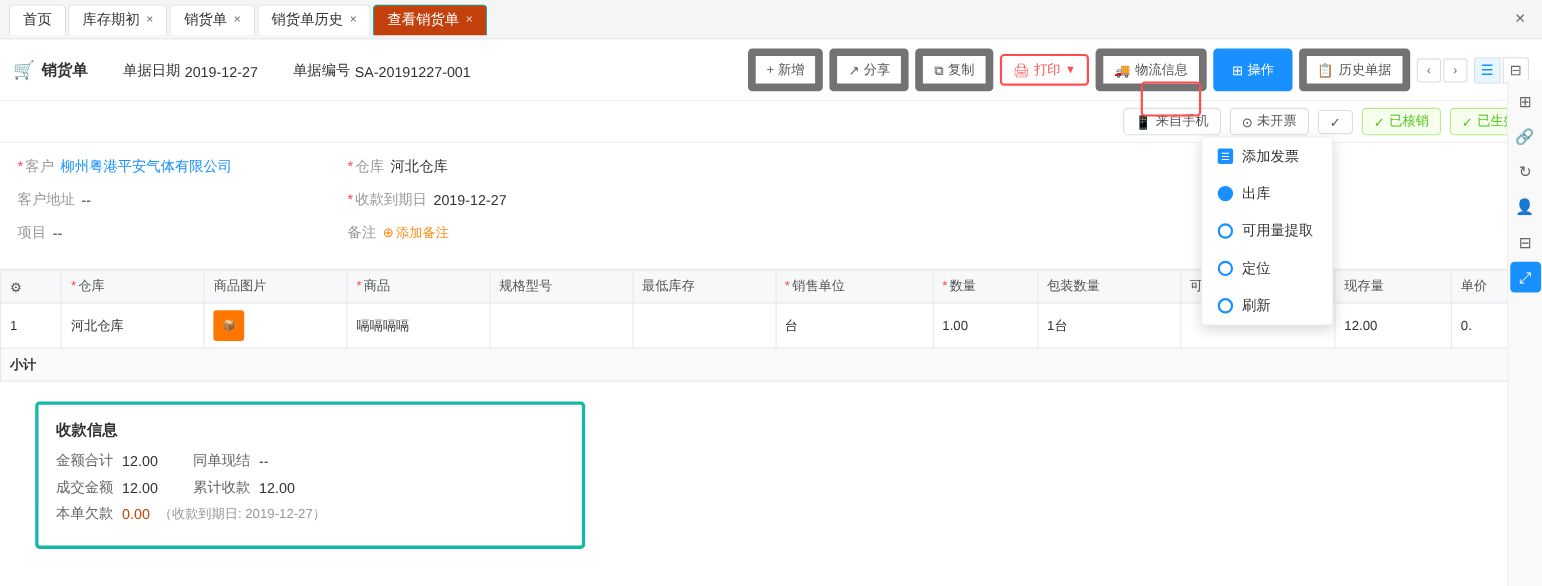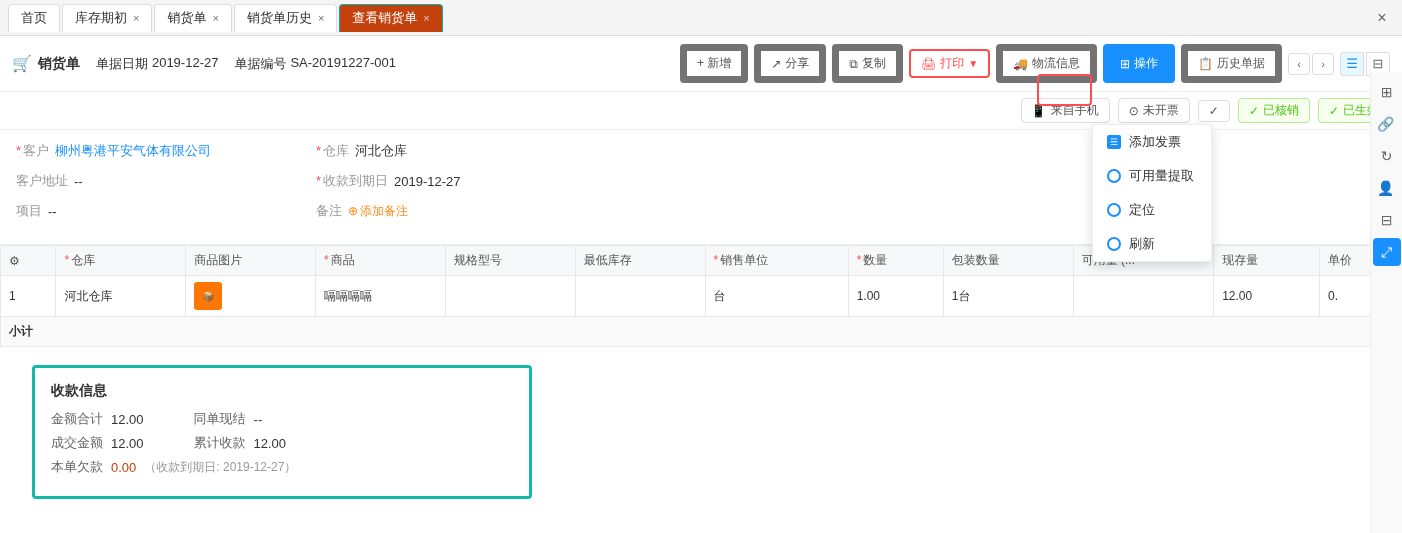--- a/index.html
+++ b/index.html
@@ -25,21 +25,21 @@
     
     .main-container { background: #fff; margin: 0; min-height: 497px; position: relative; }
 
     
     .doc-header {
       display: flex; align-items: center; padding: 8px 12px; border-bottom: 1px solid #eee;
       gap: 16px; background: #fff;
     }
     .doc-title { display: flex; align-items: center; gap: 6px; font-size: 14px; font-weight: bold; color: #333; }
     .doc-title-icon { color: #00b8a9; font-size: 16px; }
-    .doc-meta { display: flex; align-items: flex-start; gap: 4px; font-size: 13px; color: #555; }
+    .doc-meta { display: flex; align-items: flex-end; gap: 4px; font-size: 13px; color: #555; margin-left: 16px; }
     .doc-meta span { color: #333; }
     .doc-actions { margin-left: auto; display: flex; align-items: center; gap: 6px; }
     .action-btn {
       display: flex; align-items: center; gap: 4px; padding: 4px 10px; border: 7px solid #737373;
       border-radius: 4px; cursor: pointer; font-size: 12px; background: #fff; color: #555;
     }
     .btn-print { border: 2px solid #ff4d4f; color: #ff4d4f; }
     .btn-ops-active { background: #1890ff; color: #fff; border-color: #1890ff; }
 
     
@@ -75,21 +75,21 @@
     .data-table tr:nth-child(even) td { background: #fafafa; }
     .data-table .subtotal td { background: #f7f8fa; font-weight: bold; }
     .product-img { width: 28px; height: 28px; background: #ff7700; border-radius: 3px; display: flex; align-items: center; justify-content: center; }
 
     
     .payment-info {
       border: 3px solid #14b8a6; border-radius: 4px; padding: 14px 16px;
       margin: 10px 16px; display: inline-block; min-width: 500px; background: #fff;
     }
     .payment-title { font-size: 14px; font-weight: bold; margin-bottom: 10px; }
-    .payment-row { display: flex; align-items: flex-end; gap: 50px; margin-bottom: 6px; }
+    .payment-row { display: flex; align-items: flex-end; gap: 32px; margin-bottom: 6px; }
     .payment-item { display: flex; align-items: center; gap: 8px; }
     .payment-item-label { color: #666; font-size: 13px; }
     .payment-item-value { color: #333; font-size: 13px; }
     .payment-item-value.red { color: #c2410c; }
     .payment-note { color: #999; font-size: 12px; }
 
     
     .dropdown-menu {
       position: absolute; background: #fff; border: 1px solid #eee; border-radius: 4px;
       box-shadow: 0 4px 12px rgba(0,0,0,0.15); z-index: 100; min-width: 120px;
@@ -361,20 +361,24 @@
         </div>
       </div>
     </div>
 
     <div class="dropdown-menu">
       <div class="dropdown-item">
         <div class="dropdown-icon-rect">☰</div>
         <span>添加发票</span>
       </div>
       <div class="dropdown-item">
+        <div class="dropdown-icon-circle"></div>
+        <span>出库</span>
+      </div>
+      <div class="dropdown-item">
         <div class="dropdown-icon-circle-outline"></div>
         <span>可用量提取</span>
       </div>
       <div class="dropdown-item">
         <div class="dropdown-icon-circle-outline"></div>
         <span>定位</span>
       </div>
       <div class="dropdown-item">
         <div class="dropdown-icon-circle-outline"></div>
         <span>刷新</span>

